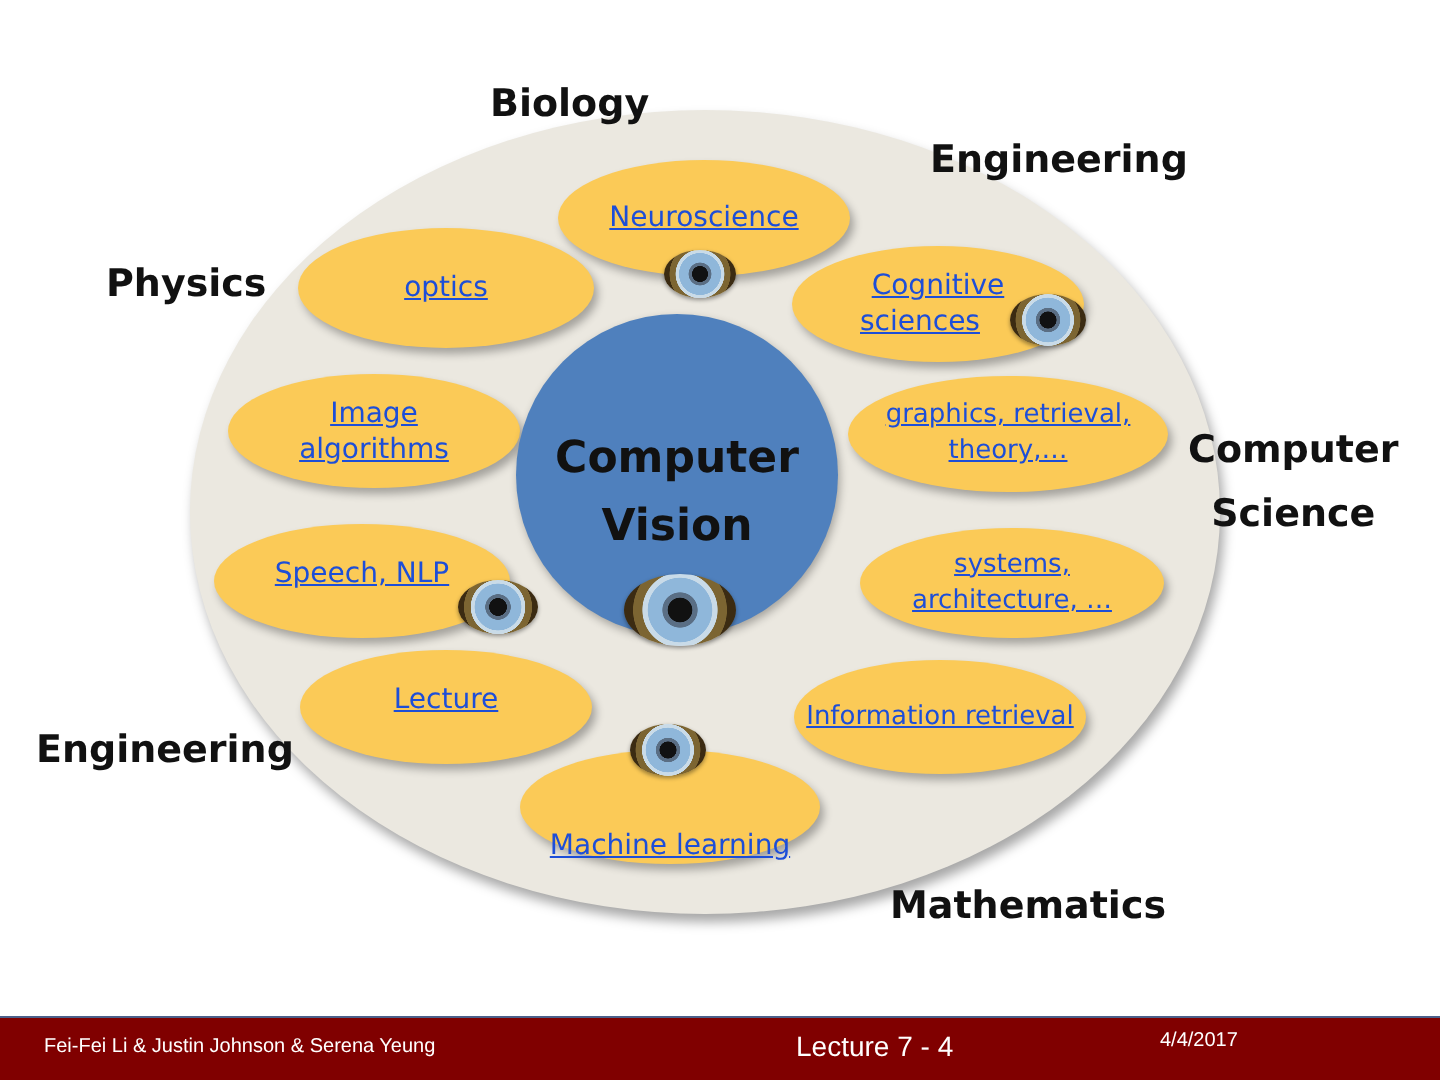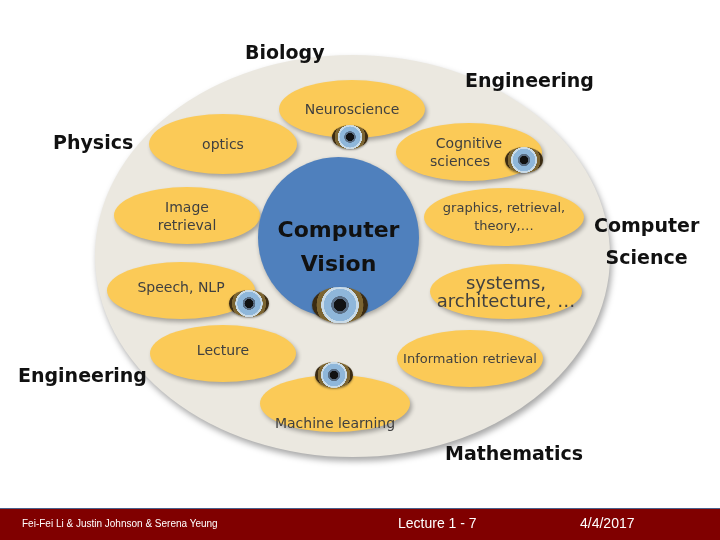--- a/index.html
+++ b/index.html
@@ -1,28 +1,28 @@
 <!DOCTYPE html>
 <html><head>
 <meta charset="utf-8">
 <style>
   html,body{margin:0;padding:0;}
   body{width:720px;height:540px;position:relative;background:#ffffff;overflow:hidden;font-family:"DejaVu Sans","Liberation Sans",sans-serif;}
   .slide{position:absolute;left:0;top:0;width:720px;height:440px;}
   .big-oval{position:absolute;left:95px;top:55px;width:515px;height:402px;border-radius:50%;background:#ebe8e0;box-shadow:2px 4px 6px rgba(0,0,0,0.35);}
-  .bubble{position:absolute;border-radius:50%;background:#fbca57;box-shadow:2px 3px 4px rgba(0,0,0,0.3);display:flex;align-items:center;justify-content:center;text-align:center;color:#404040;font-size:14px;line-height:18px;}
+  .bubble{position:absolute;border-radius:50%;background:#fbca57;box-shadow:2px 3px 4px rgba(0,0,0,0.3);display:flex;align-items:center;justify-content:center;text-align:center;color:#1d4ed8;font-size:14px;line-height:18px;text-decoration:underline;}
   .bubble span{display:block;}
   .core{position:absolute;left:258px;top:157px;width:161px;height:161px;border-radius:50%;background:#4f80bd;box-shadow:1px 2px 4px rgba(0,0,0,0.3);}
   .core-title{position:absolute;left:0;top:52px;width:100%;text-align:center;font-size:22px;font-weight:bold;line-height:34px;color:#111;}
   .field{position:absolute;font-weight:bold;font-size:19px;color:#111;line-height:24px;text-align:center;}
   .eye{position:absolute;border-radius:50%;background:radial-gradient(circle at 50% 50%,#111 0 18%,#5a6e84 19% 26%,#8fb7da 27% 48%,#c9dbe8 49% 56%,#7c6532 57% 70%,#3b2b12 71% 100%);box-shadow:0 1px 2px rgba(0,0,0,0.4);}
   .footer{position:absolute;left:0;top:508px;width:720px;height:32px;background:#800000;border-top:1px solid #4a5f8a;color:#fff;}
   .footer-authors{position:absolute;left:22px;top:9px;font-size:10px;font-family:"Liberation Sans",sans-serif;}
   .footer-lecture{position:absolute;left:398px;top:6px;font-size:14px;font-family:"Liberation Sans",sans-serif;}
-  .footer-date{position:absolute;left:580px;top:6px;font-size:14px;font-family:"Liberation Sans",sans-serif;}
+  .footer-date{position:absolute;left:580px;top:6px;font-size:10px;font-family:"Liberation Sans",sans-serif;}
 </style>
 </head>
 <body>
 
 <div class="slide">
 
   <div class="big-oval"></div>
 
   <div class="field" style="left:245px;top:40px;">Biology</div>
   <div class="field" style="left:465px;top:68px;">Engineering</div>
@@ -47,37 +47,37 @@
   </div>
   <div class="eye" style="left:505px;top:147px;width:38px;height:26px;"></div>
 
   <div class="bubble" style="left:149px;top:114px;width:148px;height:60px;">
     <span>optics</span>
   </div>
 
   <div class="bubble" style="left:114px;top:187px;width:146px;height:57px;justify-content:center;">
     <div>
         <span>Image</span>
-        <span>retrieval</span>
+        <span>algorithms</span>
       </div>
   </div>
 
   <div class="bubble" style="left:424px;top:188px;width:160px;height:58px;font-size:13px;">
     <div>
         <span>graphics, retrieval,</span>
         <span>theory,…</span>
       </div>
   </div>
 
   <div class="bubble" style="left:107px;top:262px;width:148px;height:57px;">
     <span style="margin-top:-8px;">Speech, NLP</span>
   </div>
   <div class="eye" style="left:229px;top:290px;width:40px;height:27px;"></div>
 
-  <div class="bubble" style="left:430px;top:264px;width:152px;height:55px;font-size:18px;">
+  <div class="bubble" style="left:430px;top:264px;width:152px;height:55px;font-size:13px;">
     <div>
         <span>systems,</span>
         <span>architecture, …</span>
       </div>
   </div>
 
   <div class="bubble" style="left:150px;top:325px;width:146px;height:57px;">
     <span style="margin-top:-8px;">Lecture</span>
   </div>
 
@@ -93,20 +93,20 @@
   <div class="core">
     <div class="core-title" style="top:56px;">
       <div>Computer</div>
       <div>Vision</div>
     </div>
   </div>
   <div class="eye" style="left:312px;top:287px;width:56px;height:36px;"></div>
 
   <div class="footer">
     <span class="footer-authors">Fei-Fei Li &amp; Justin Johnson &amp; Serena Yeung</span>
-    <span class="footer-lecture">Lecture 1 -  7</span>
+    <span class="footer-lecture">Lecture 7 -  4</span>
     <span class="footer-date">4/4/2017</span>
   </div>
 </div>
 
 <style>
   .bubble div span{display:block;}
 </style>
 
 </body></html>

